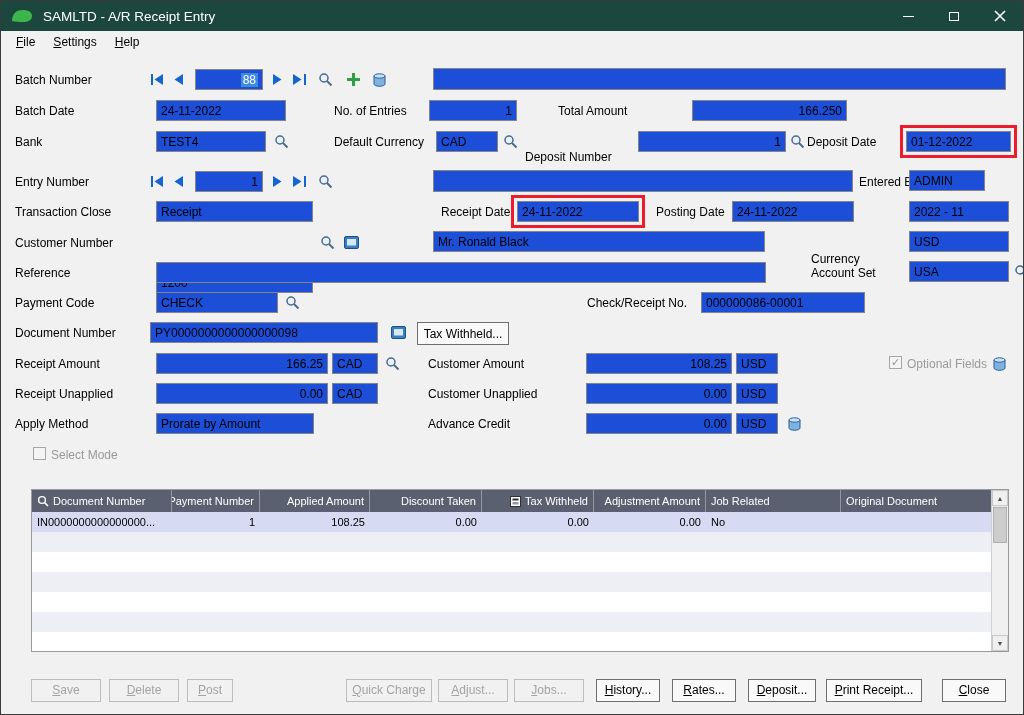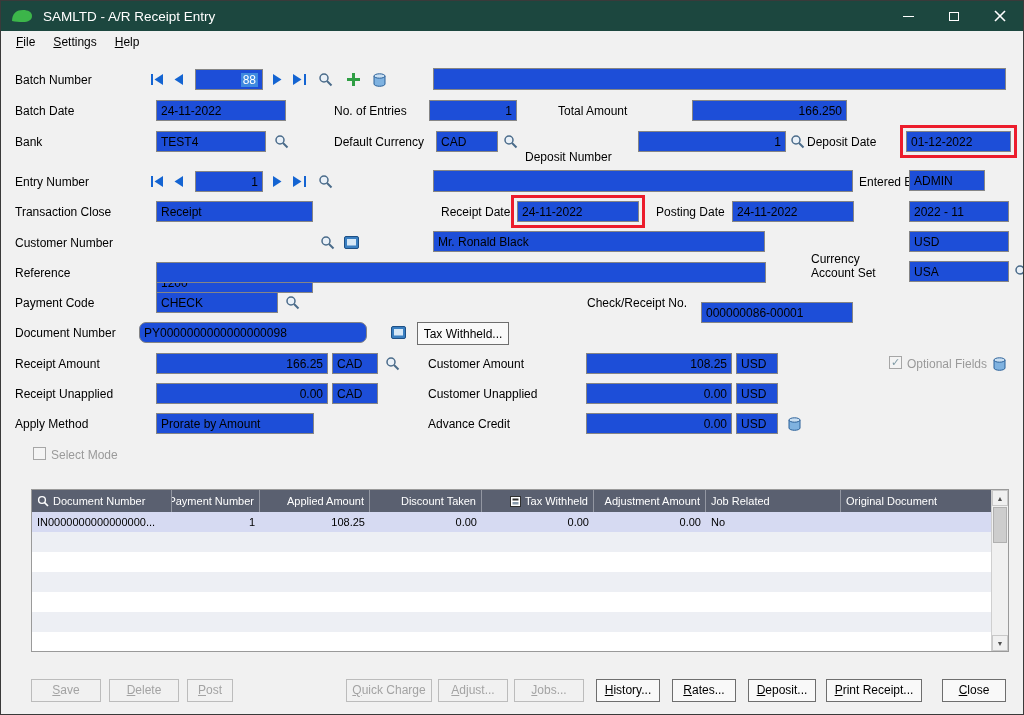--- a/index.html
+++ b/index.html
@@ -247,24 +247,24 @@
 
   <span class="lbl" style="left:14px; top:295px;">Payment Code</span>
   <div class="fld" style="left:155px; top:291px; width:122px;">CHECK</div>
   <span class="icon-btn" style="left:281px; top:291px;">
       <svg width="15" height="15" viewBox="0 0 15 15">
         <circle cx="6" cy="6" r="4" fill="#eaf1f8" stroke="#4a6b8a" stroke-width="1.5"></circle>
         <line x1="9" y1="9" x2="13.5" y2="13.5" stroke="#4a6b8a" stroke-width="2"></line>
       </svg>
     </span>
   <span class="lbl" style="left:586px; top:295px;">Check/Receipt No.</span>
-  <div class="fld" style="left:700px; top:301px; width:152px;">000000086-00001</div>
+  <div class="fld" style="left:700px; top:291px; width:164px;">000000086-00001</div>
 
   <span class="lbl" style="left:14px; top:325px;">Document Number</span>
-  <div class="fld" style="left:138px; top:321px; width:228px;border-radius:7px;">PY0000000000000000098</div>
+  <div class="fld" style="left:149px; top:321px; width:228px;">PY0000000000000000098</div>
   <span class="icon-btn" style="left:387px; top:321px;">
       <svg width="15" height="13" viewBox="0 0 15 13">
         <rect x="0.5" y="0.5" width="14" height="12" rx="1.5" fill="#3a7fc1" stroke="#1d4f85"></rect>
         <rect x="3" y="3" width="9" height="6.5" fill="#d6e8f7"></rect>
       </svg>
     </span>
   <div class="btnx flexbtn" style="left:416px; top:321px; width:92px;">Tax Withheld...</div>
 
   <span class="lbl" style="left:14px; top:356px;">Receipt Amount</span>
   <div class="fld num" style="left:155px; top:352px; width:172px;">166.25</div>

